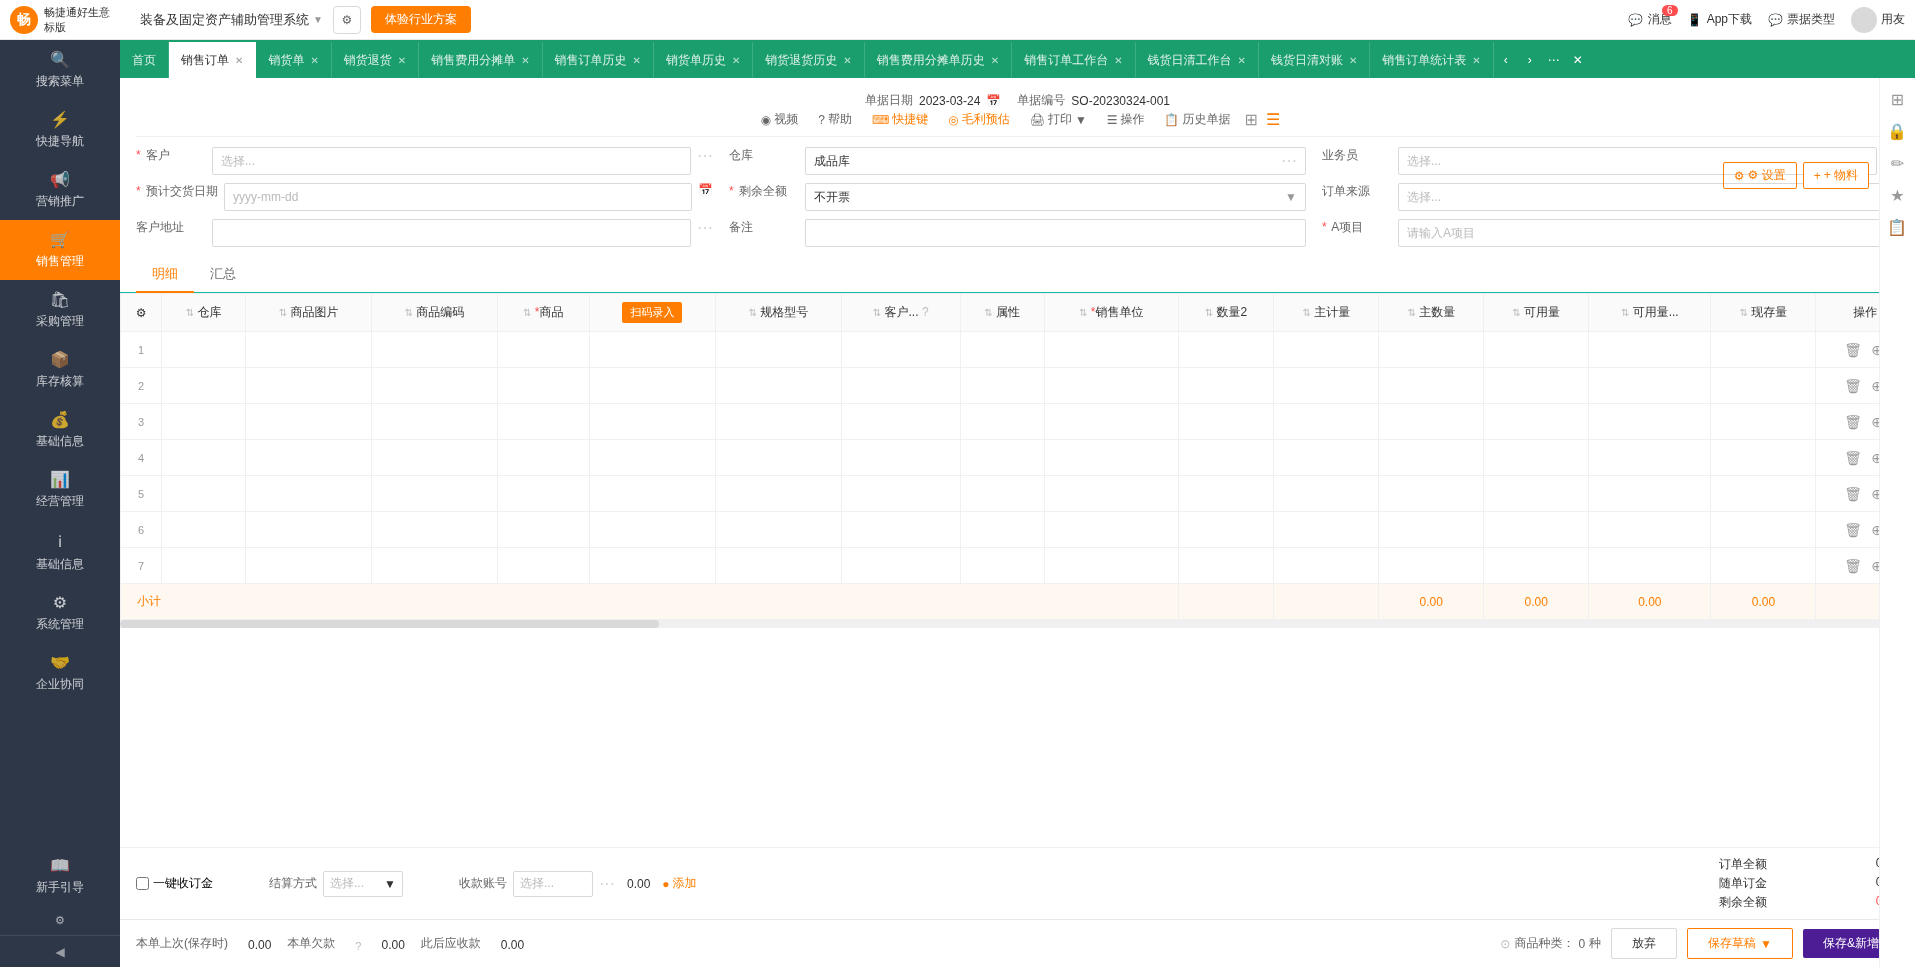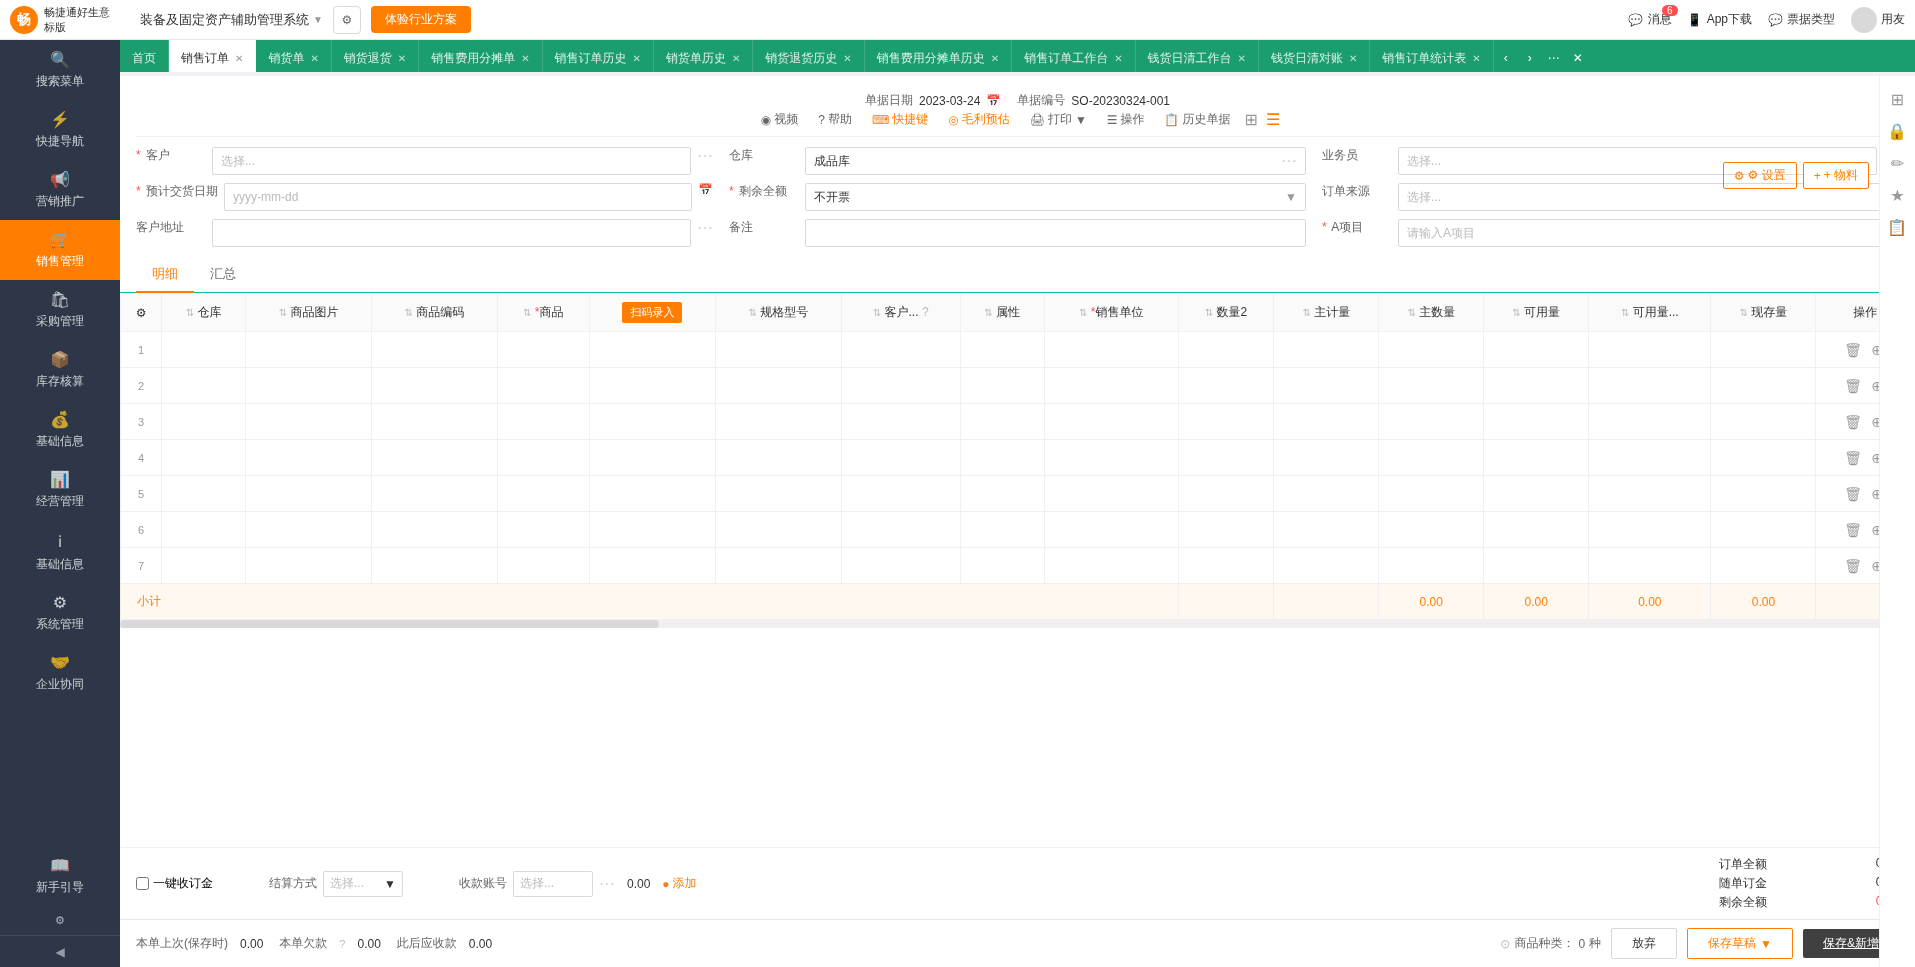--- a/index.html
+++ b/index.html
@@ -107,24 +107,24 @@
       background: #d9d9d9;
       border-radius: 50%;
     }
 
     
     .tab-bar {
       position: fixed;
       top: 40px;
       left: 120px;
       right: 0;
-      height: 32px;
+      height: 38px;
       background: #1a9e6e;
       display: flex;
-      align-items: flex-start;
+      align-items: flex-end;
       z-index: 99;
       overflow: hidden;
     }
     .tab-item {
       height: 36px;
       padding: 0 12px;
       display: flex;
       align-items: center;
       gap: 4px;
       color: rgba(255,255,255,0.85);
@@ -486,22 +486,22 @@
       background: white;
       border-top: 1px solid #e8e8e8;
       padding: 8px 16px;
       display: flex;
       align-items: center;
       gap: 16px;
       flex-shrink: 0;
     }
     .footer-stat {
       display: flex;
-      align-items: center;
-      gap: 12px;
+      align-items: flex-end;
+      gap: 20px;
       font-size: 12px;
       color: #666;
     }
     .footer-stat-val { color: #333; font-weight: 500; }
     .footer-right {
       margin-left: auto;
       display: flex;
       align-items: center;
       gap: 10px;
     }
@@ -530,25 +530,24 @@
       font-size: 12px;
       color: #ff7d00;
       display: flex;
       align-items: center;
       gap: 4px;
     }
     .save-new-btn {
       padding: 6px 20px;
       border: none;
       border-radius: 2px;
-      background: #404040;
+      background: #4c1d95;
       cursor: pointer;
       font-size: 12px;
       color: white;
-      text-decoration: underline;
     }
 
     
     .right-panel {
       position: fixed;
       right: 0;
       top: 76px;
       width: 36px;
       bottom: 0;
       background: white;

